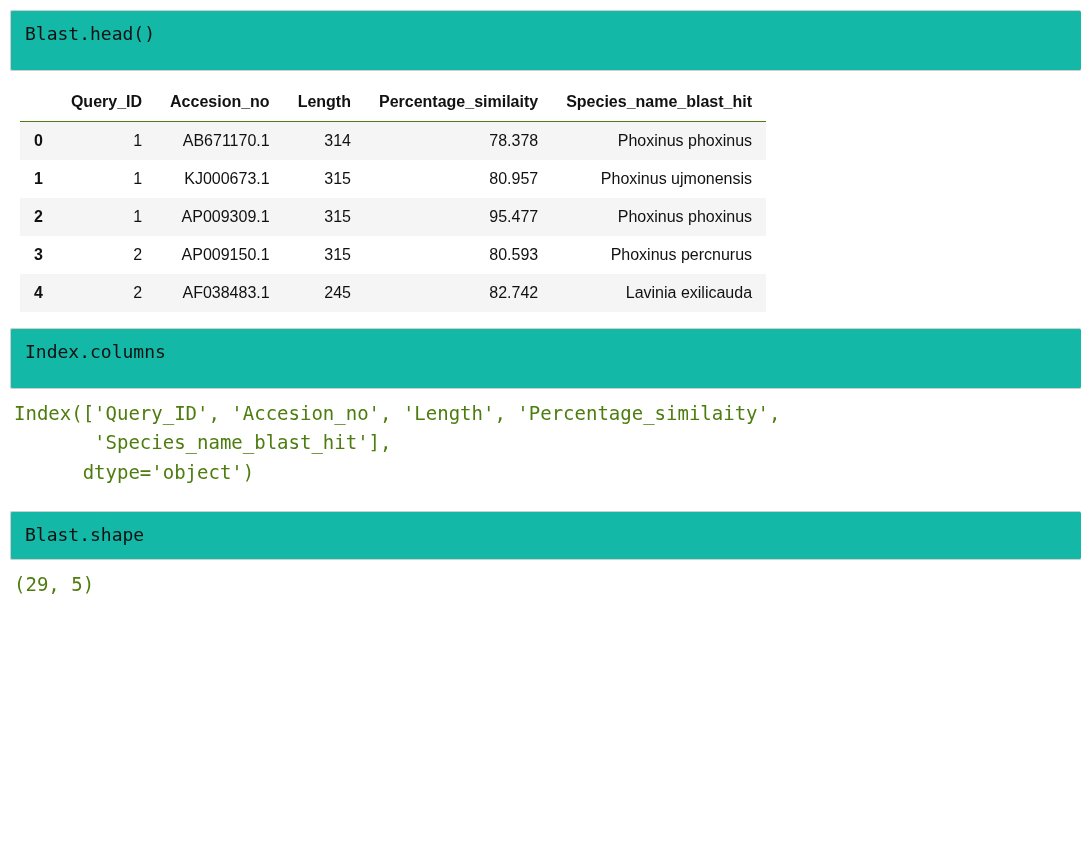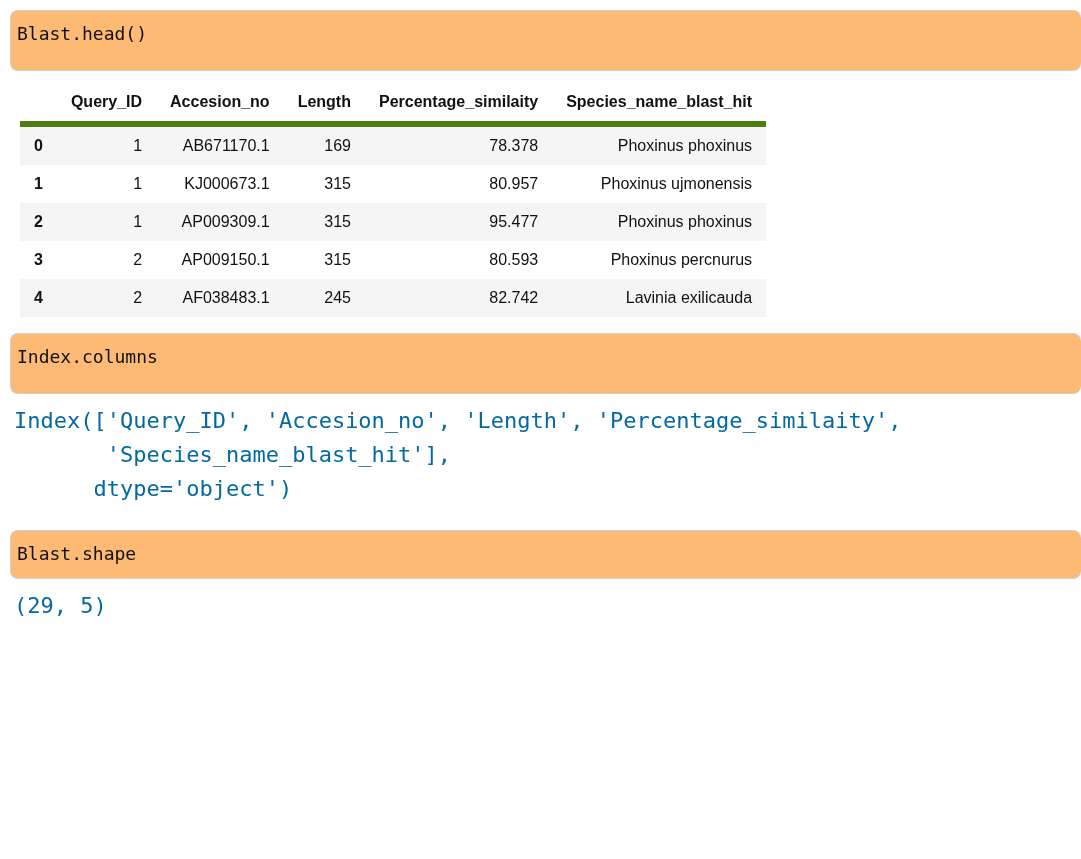--- a/index.html
+++ b/index.html
@@ -4,52 +4,52 @@
 <style>
   body {
     font-family: "Segoe UI", -apple-system, BlinkMacSystemFont, sans-serif;
     margin: 0;
     padding: 10px 0 10px 10px;
     background: #fff;
     color: #000;
     font-size: 16px;
   }
   .code-cell {
-    background: #fdba74;
+    background: #14b8a6;
     border: 1px solid #cfcfcf;
-    border-radius: 8px;
-    padding: 12px 14px 26px 6px;
+    border-radius: 2px;
+    padding: 12px 14px 26px 14px;
     font-family: "Consolas", "Menlo", monospace;
     font-size: 18px;
     margin-bottom: 0;
     border-right: none;
     color: #111;
   }
   .output-cell {
     font-family: "Consolas", "Menlo", monospace;
-    font-size: 22px;
+    font-size: 19px;
     white-space: pre;
     padding: 10px 4px 10px 4px;
-    color: #0369a1;
+    color: #4d7c0f;
     line-height: 1.55;
   }
   .table-wrap {
     padding: 12px 0 16px 0;
     margin-left: 10px;
   }
   table {
     border-collapse: collapse;
     font-family: "Segoe UI", Arial, sans-serif;
     font-size: 16px;
   }
   thead th {
     text-align: right;
     font-weight: 700;
     padding: 10px 14px;
-    border-bottom: 6px solid #4d7c0f;
+    border-bottom: 1px solid #4d7c0f;
     color: #111;
   }
   thead th:first-child { text-align: right; }
   tbody th {
     text-align: right;
     font-weight: 700;
     padding: 10px 14px;
     color: #111;
   }
   tbody td {
@@ -76,21 +76,21 @@
         <th>Length</th>
         <th>Percentage_similaity</th>
         <th>Species_name_blast_hit</th>
       </tr>
     </thead>
     <tbody>
       <tr>
         <th>0</th>
         <td>1</td>
         <td>AB671170.1</td>
-        <td>169</td>
+        <td>314</td>
         <td>78.378</td>
         <td>Phoxinus phoxinus</td>
       </tr>
       <tr>
         <th>1</th>
         <td>1</td>
         <td>KJ000673.1</td>
         <td>315</td>
         <td>80.957</td>
         <td>Phoxinus ujmonensis</td>

